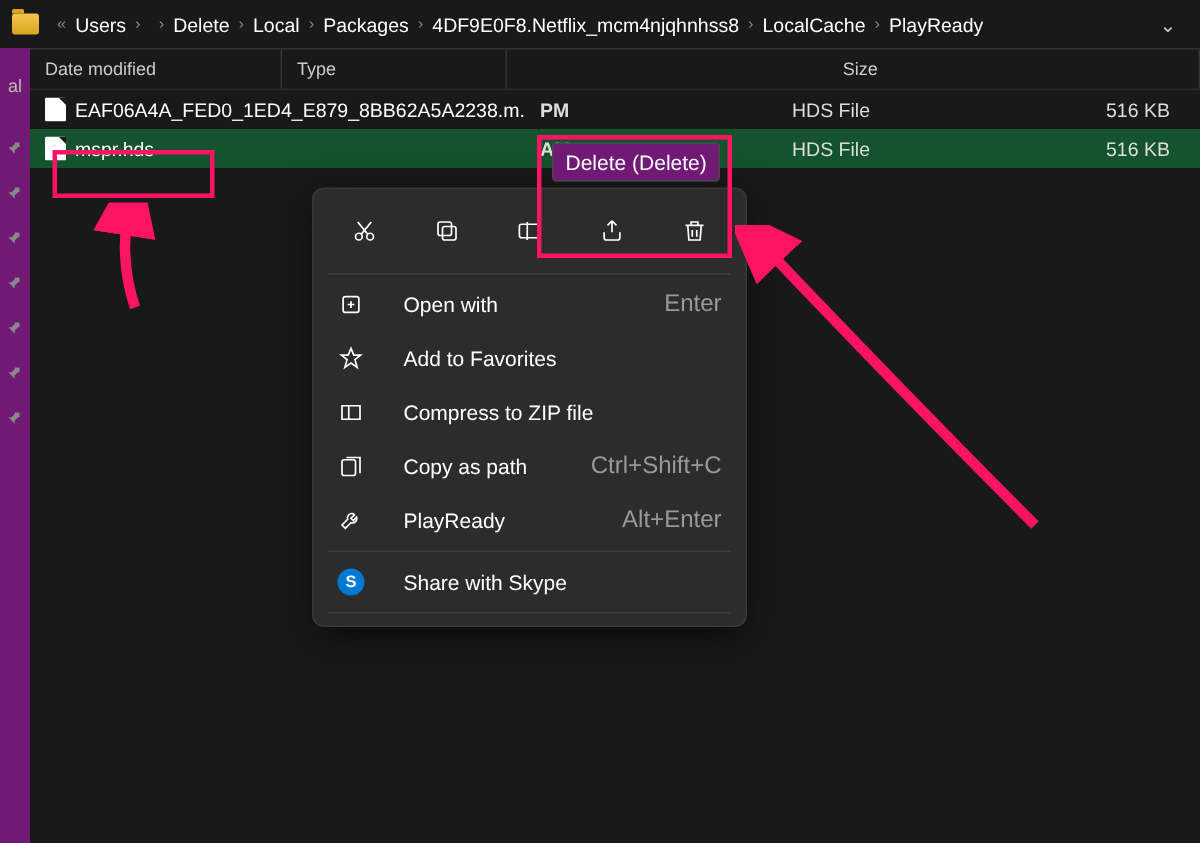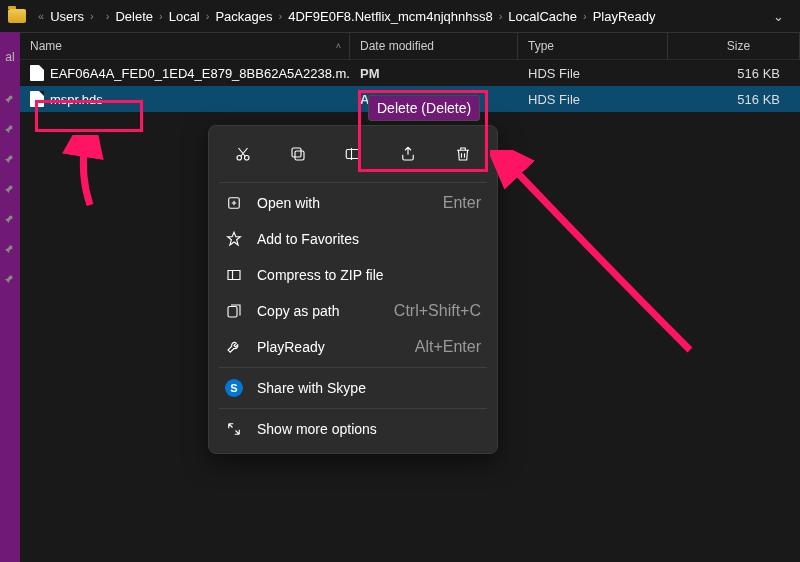--- a/index.html
+++ b/index.html
@@ -22,35 +22,35 @@
   .cols { display: flex; height: 28px; border-top: 1px solid #333; border-bottom: 1px solid #2a2a2a; font-size: 12px; color: #ccc; }
   .col { display: flex; align-items: center; padding-left: 10px; border-right: 1px solid #333; }
   .col.name { width: 330px; }
   .col.date { width: 168px; }
   .col.type { width: 150px; }
   .col.size { flex: 1; justify-content: center; }
   .col .asc { margin-left: auto; margin-right: 8px; font-size: 9px; color: #888; }
   
   .rows { }
   .row { display: flex; height: 26px; font-size: 13px; align-items: center; color: #fff; }
-  .row.sel { background: #0c4a6e; }
+  .row.sel { background: #14532d; }
   .row .c { padding-left: 10px; overflow: hidden; white-space: nowrap; text-overflow: ellipsis; }
   .row .c.name { width: 330px; display: flex; align-items: center; gap: 6px; }
   .row .c.date { width: 168px; color: #ddd; font-weight: bold; }
   .row .c.type { width: 150px; color: #ddd; }
   .row .c.size { flex: 1; color: #ddd; text-align: right; padding-right: 20px; }
   .file-ico { width: 14px; height: 16px; background: #fff; border-radius: 1px; flex-shrink: 0; position: relative; }
   .file-ico::after { content:""; position:absolute; top:0; right:0; width:5px; height:5px; background:#191919; clip-path: polygon(100% 0,100% 100%,0 0);}
   
   
   .ctx { position: absolute; left: 208px; top: 125px; width: 290px; background: #2c2c2c; border: 1px solid #3a3a3a; border-radius: 8px; padding: 6px; box-shadow: 0 8px 24px rgba(0,0,0,0.5); }
   .ctx .iconrow { display: flex; gap: 2px; padding: 4px 2px 8px; justify-content: space-around; }
   .ctx .iconbtn { width: 40px; height: 36px; display: flex; align-items: center; justify-content: center; border-radius: 4px; color: #fff; }
   .ctx .sepline { height: 1px; background: #3f3f3f; margin: 2px 4px; }
-  .ctx .item { display: flex; align-items: center; height: 36px; padding: 0 10px; border-radius: 4px; font-size: 14px; color: #fff; gap: 14px; }
+  .ctx .item { display: flex; align-items: center; height: 36px; padding: 0 10px; border-radius: 4px; font-size: 14px; color: #fff; gap: 26px; }
   .ctx .item .lab { flex: 1; }
   .ctx .item .hint { color: #999; font-size: 16px; }
   .ctx .item .ico { width: 18px; height: 18px; display: flex; align-items: center; justify-content: center; color: #fff; }
   .skype { background: #0078d4; border-radius: 50%; color: #fff; font-weight: bold; font-size: 11px; }
   
   .tooltip { position: absolute; left: 368px; top: 95px; background: #701a75; border: 1px solid #4a4a4a; padding: 4px 8px; font-size: 14px; color: #fff; border-radius: 3px; z-index: 20; }
   
   
   .annot-box { position: absolute; border: 3px solid #ff1464; pointer-events: none; z-index: 30; }
   .box1 { left: 35px; top: 100px; width: 108px; height: 32px; }
@@ -104,24 +104,20 @@
     <span class="pin"><svg viewBox="0 0 16 16">
           <path d="M8 1l3 3-1 1v4l2 2H4l2-2V5L5 4z" fill="#888"></path>
         </svg></span>
     <span class="pin"><svg viewBox="0 0 16 16">
           <path d="M8 1l3 3-1 1v4l2 2H4l2-2V5L5 4z" fill="#888"></path>
         </svg></span>
   </div>
 
   <div class="main">
     <div class="cols">
-      <div class="col name">
-          <span>Name</span>
-          <span class="asc">˄</span>
-        </div>
       <div class="col date">
           <span>Date modified</span>
         </div>
       <div class="col type">
           <span>Type</span>
         </div>
       <div class="col size">
           <span>Size</span>
         </div>
     </div>
@@ -227,28 +223,20 @@
       </span>
     <span class="lab">PlayReady</span>
     <span class="hint">Alt+Enter</span>
   </div>
   <div class="sepline"></div>
   <div class="item">
     <span class="ico skype">S</span>
     <span class="lab">Share with Skype</span>
   </div>
   <div class="sepline"></div>
-  <div class="item">
-    <span class="ico">
-        <svg class="ic" viewBox="0 0 24 24">
-          <path d="M5 5h6M5 5v6M19 19h-6M19 19v-6M5 5l5 5M19 19l-5-5"></path>
-        </svg>
-      </span>
-    <span class="lab">Show more options</span>
-  </div>
 </div>
 
 <div class="annot-box box1"></div>
 <div class="annot-box box2"></div>
 <svg class="arrow" style="left:60px; top:135px;" width="60" height="80">
   <defs>
       <marker id="ah1" markerWidth="10" markerHeight="10" refX="2" refY="3" orient="auto">
         <path d="M0,0 L0,6 L8,3 z" fill="#ff1464"></path>
       </marker>
     </defs>

